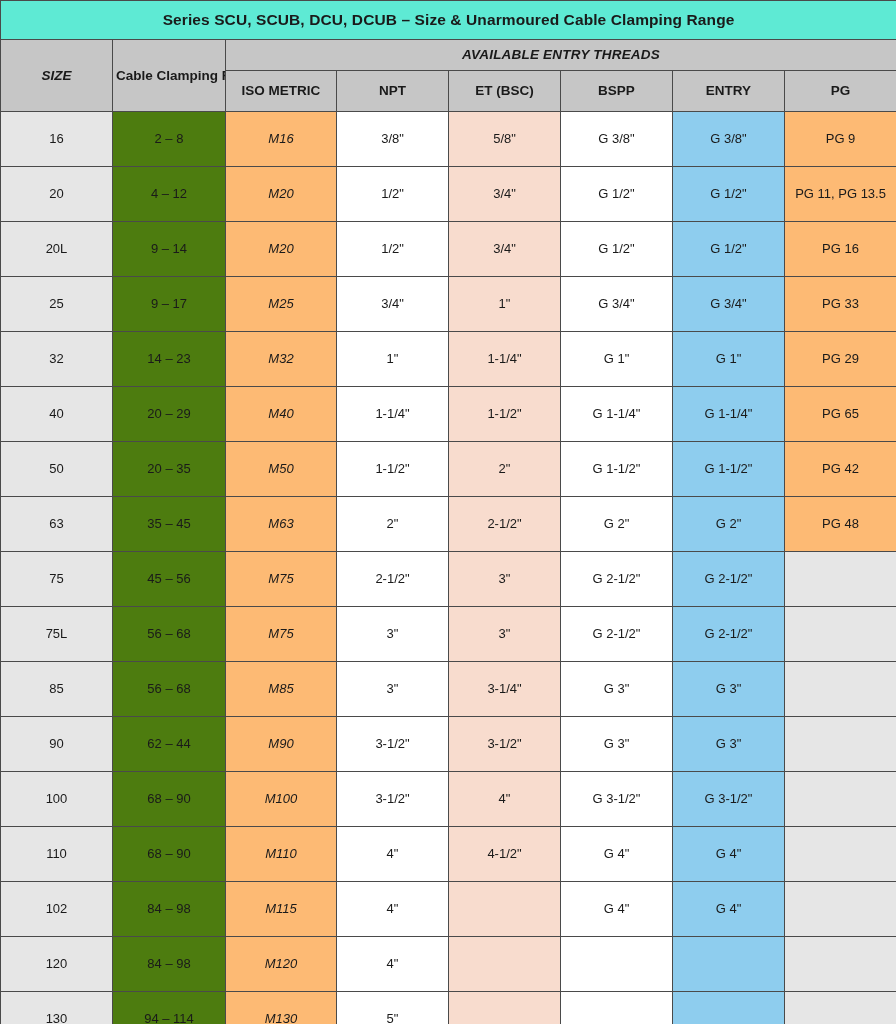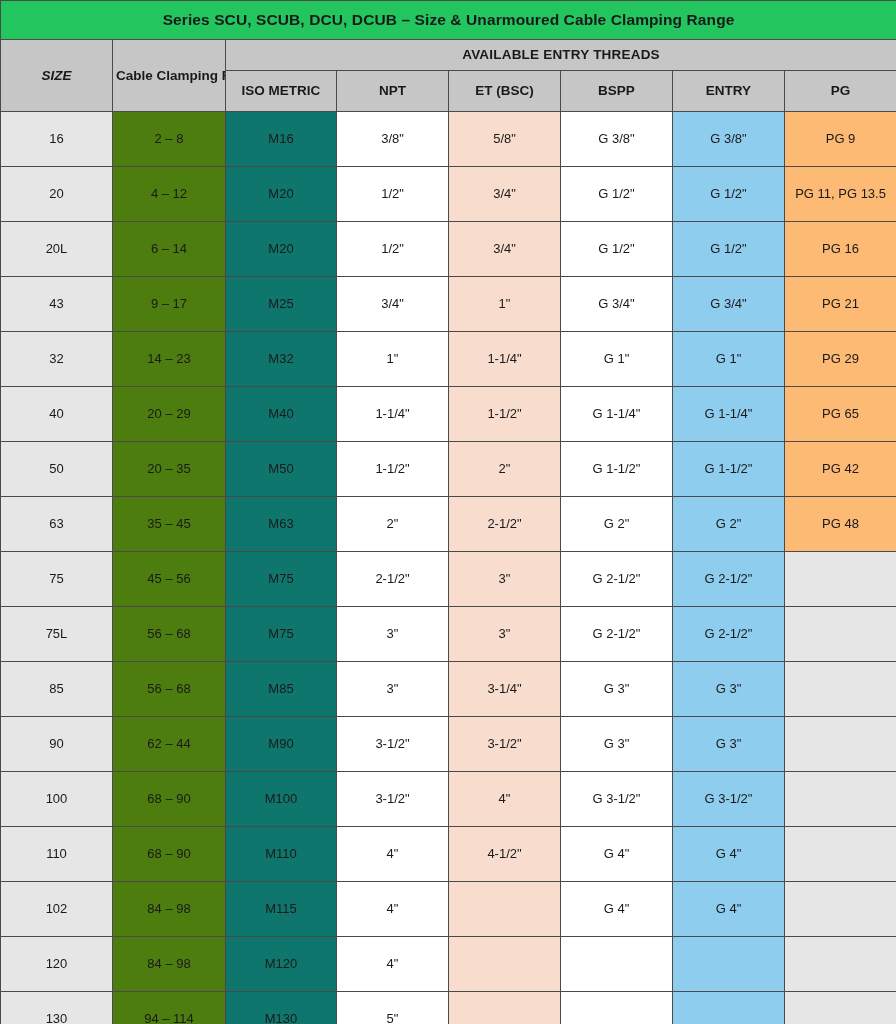--- a/index.html
+++ b/index.html
@@ -45,36 +45,37 @@
   col.c-range  { width: 113px; }
   col.c-iso    { width: 111px; }
   col.c-npt    { width: 112px; }
   col.c-et     { width: 112px; }
   col.c-bspp   { width: 112px; }
   col.c-bspt   { width: 112px; }
   col.c-pg     { width: 112px; }
 
   
   tr.title-row td {
-    background: #22c55e;
+    background: #5eead4;
     height: 38px;
     font-size: 15.5px;
     font-weight: bold;
     letter-spacing: 0.1px;
   }
 
   
   tr.group-row td, tr.sub-row td {
     background: #c6c6c6;
     font-size: 13.5px;
     font-weight: bold;
   }
   tr.group-row td.group-span {
     height: 30px;
     letter-spacing: 0.2px;
+    font-style: italic;
   }
   tr.group-row td.stub {
     vertical-align: middle;
   }
   tr.sub-row td {
     height: 40px;
   }
   td.stub-size { font-size: 13.5px; font-weight: bold; font-style: italic; }
   td.stub-range {
     font-size: 13.5px;
@@ -85,21 +86,21 @@
   }
 
   
   tr.data-row td {
     height: 54px;
     font-size: 13px;
   }
 
   td.col-size  { background: #e6e6e6; }
   td.col-range { background: #4d7c0f; }
-  td.col-iso   { background: #0f766e; }
+  td.col-iso   { background: #fdba74; font-style: italic; }
   td.col-npt   { background: #ffffff; }
   td.col-et    { background: #f8dcce; }
   td.col-bspp  { background: #ffffff; }
   td.col-bspt  { background: #8ecdee; }
   td.col-pg    { background: #fdba74; }
   td.col-pg.is-empty { background: #e6e6e6; }
 
   td.pg-wide { font-size: 12.5px; }
 </style>
 </head>
@@ -151,37 +152,37 @@
           <td class="col-range">4 – 12</td>
           <td class="col-iso">M20</td>
           <td class="col-npt">1/2"</td>
           <td class="col-et">3/4"</td>
           <td class="col-bspp">G 1/2"</td>
           <td class="col-bspt">G 1/2"</td>
           <td class="col-pg pg-wide">PG 11, PG 13.5</td>
         </tr>
         <tr class="data-row">
           <td class="col-size">20L</td>
-          <td class="col-range">6 – 14</td>
+          <td class="col-range">9 – 14</td>
           <td class="col-iso">M20</td>
           <td class="col-npt">1/2"</td>
           <td class="col-et">3/4"</td>
           <td class="col-bspp">G 1/2"</td>
           <td class="col-bspt">G 1/2"</td>
           <td class="col-pg">PG 16</td>
         </tr>
         <tr class="data-row">
-          <td class="col-size">43</td>
+          <td class="col-size">25</td>
           <td class="col-range">9 – 17</td>
           <td class="col-iso">M25</td>
           <td class="col-npt">3/4"</td>
           <td class="col-et">1"</td>
           <td class="col-bspp">G 3/4"</td>
           <td class="col-bspt">G 3/4"</td>
-          <td class="col-pg">PG 21</td>
+          <td class="col-pg">PG 33</td>
         </tr>
         <tr class="data-row">
           <td class="col-size">32</td>
           <td class="col-range">14 – 23</td>
           <td class="col-iso">M32</td>
           <td class="col-npt">1"</td>
           <td class="col-et">1-1/4"</td>
           <td class="col-bspp">G 1"</td>
           <td class="col-bspt">G 1"</td>
           <td class="col-pg">PG 29</td>

